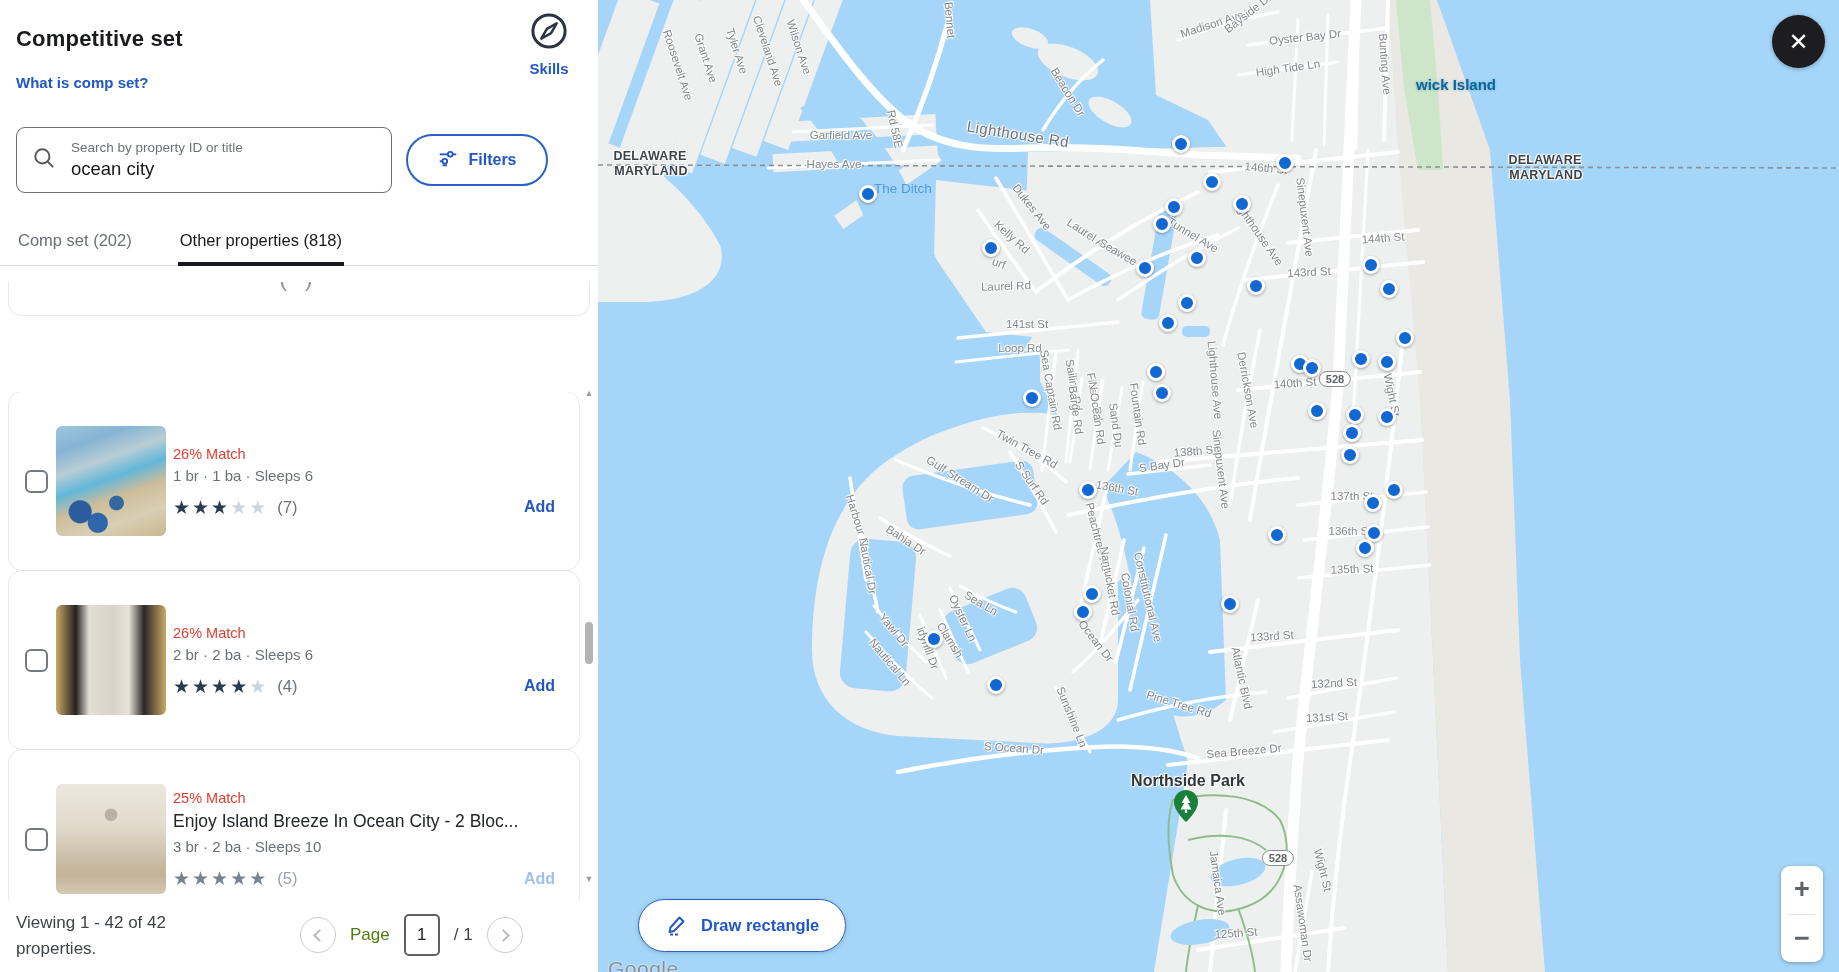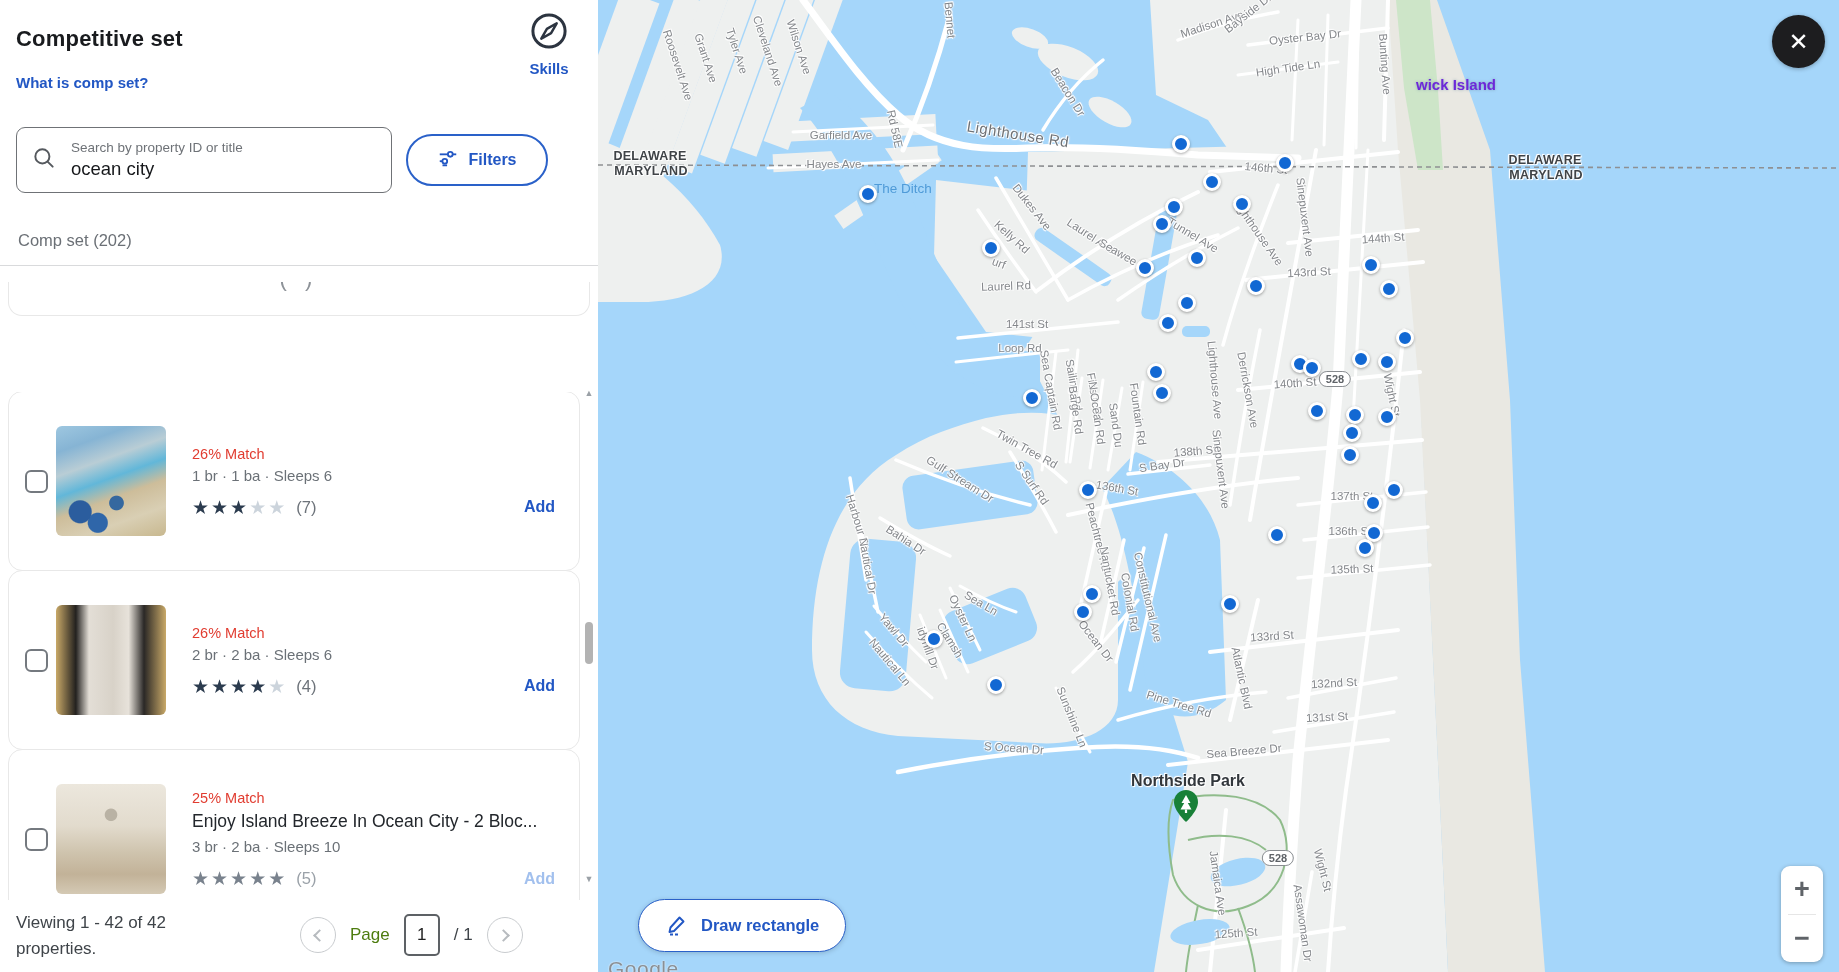--- a/index.html
+++ b/index.html
@@ -44,21 +44,21 @@
     radial-gradient(circle at 22% 78%, #2b5d9e 9%, transparent 10%),
     radial-gradient(circle at 38% 88%, #2f66a9 8%, transparent 9%),
     radial-gradient(circle at 55% 70%, #35689f 7%, transparent 8%),
     linear-gradient(160deg,#9ec7e0 0%,#86b4d4 18%,#b9cdd5 34%,#62b7d9 48%,#cdbd9a 62%,#d9cfb4 80%,#c8b88f 100%);}
   .photo-kitchen{background:
     linear-gradient(90deg,#c9a968 0%,#23211f 18%,#e3ded6 30%,#d8d2c8 52%,#e7e2da 66%,#2a2826 80%,#c9a968 100%),
     linear-gradient(180deg,#efece6,#b99a62);}
   .photo-living{background:
     radial-gradient(circle at 50% 28%, #b9b2a4 6%, transparent 7%),
     linear-gradient(180deg,#ece7dd 0%,#e2dbcd 38%,#cfc4ae 62%,#c2b298 82%,#d4c9b4 100%);}
-  .card-content{flex:1;padding-left:26px;min-width:0;}
+  .card-content{flex:1;padding-left:7px;min-width:0;}
   .match{font-size:14.5px;color:#e13c30;margin-bottom:5px;}
   .card-title{font-size:17.5px;color:#23272c;white-space:nowrap;overflow:hidden;margin-bottom:6px;}
   .specs{font-size:15px;color:#6b7177;margin-bottom:14px;}
   .rating-row{display:flex;align-items:center;}
   .stars{letter-spacing:2px;font-size:19px;line-height:1;}
   .star.fill{color:#2b3b4e;}
   .star.empty{color:#ccd4dc;}
   .count{font-size:16.5px;color:#6d737a;margin-left:9px;}
   .add{margin-left:auto;font-size:16px;font-weight:bold;color:#2257c4;cursor:pointer;}
   .card.muted .star.fill{color:#79828d;}
@@ -83,21 +83,21 @@
 
   
   .map{position:absolute;left:598px;top:0;width:1241px;height:972px;overflow:hidden;background:#a5d6fa;}
   .map svg.base{position:absolute;left:0;top:0;}
   .mlabel{position:absolute;white-space:nowrap;z-index:6;pointer-events:none;
     text-shadow:0 0 2px #fff,0 0 2px #fff,0 0 3px #fff,1px 1px 0 #fff,-1px -1px 0 #fff;}
   .mlabel.st{font-size:11.5px;color:#84878b;}
   .mlabel.stlg{font-size:15px;color:#6f7276;letter-spacing:.5px;}
   .mlabel.water{font-size:13.5px;color:#4f9bd8;text-shadow:none;}
   .mlabel.state{font-size:12.5px;font-weight:bold;color:#3f4347;letter-spacing:.3px;}
-  .mlabel.island{font-size:15px;font-weight:bold;color:#6d28d9;text-shadow:0 0 3px rgba(120,150,170,.8);}
+  .mlabel.island{font-size:15px;font-weight:bold;color:#0369a1;text-shadow:0 0 3px rgba(120,150,170,.8);}
   .mlabel.park{font-size:16px;font-weight:bold;color:#32373c;}
   .mlabel.badge{font-size:11px;font-weight:bold;color:#5f6368;background:#fff;border:1.5px solid #888c90;
     border-radius:9px;padding:1px 6px;text-shadow:none;}
   .marker{position:absolute;width:18px;height:18px;background:#1268d3;border:3.5px solid #fff;border-radius:50%;
     transform:translate(-50%,-50%);box-shadow:0 1px 3px rgba(0,0,0,.35);z-index:8;cursor:pointer;}
   .close-btn{position:absolute;right:14px;top:15px;width:53px;height:53px;border-radius:50%;background:#1d1d1f;
     display:flex;align-items:center;justify-content:center;z-index:20;cursor:pointer;box-shadow:0 1px 4px rgba(0,0,0,.3);}
   .close-x{color:#fff;font-size:24px;line-height:1;}
   .zoom-ctl{position:absolute;right:16px;bottom:10px;width:42px;height:96px;background:#fff;border-radius:9px;
     box-shadow:0 1px 4px rgba(0,0,0,.3);z-index:20;display:flex;flex-direction:column;}
@@ -150,20 +150,21 @@
           <circle cx="8.5" cy="15.5" r="2.6" fill="#fff" stroke="#2257c4" stroke-width="2"></circle>
           <line x1="6" y1="20" x2="11" y2="20" stroke="#2257c4" stroke-width="2"></line>
         </svg>
       </span>
       <span class="filters-label">Filters</span>
     </div>
   </div>
 
   <div class="tabs" id="tabs">
       <div class="tab">Comp set (202)</div>
+      <div class="tab active">Other properties (818)</div>
     </div>
 
 
   <div class="card-partial">
     <span class="paren">( )</span>
   </div>
 
   <div class="cards" id="cards">
   <div class="card">
     <div class="checkbox"></div>

